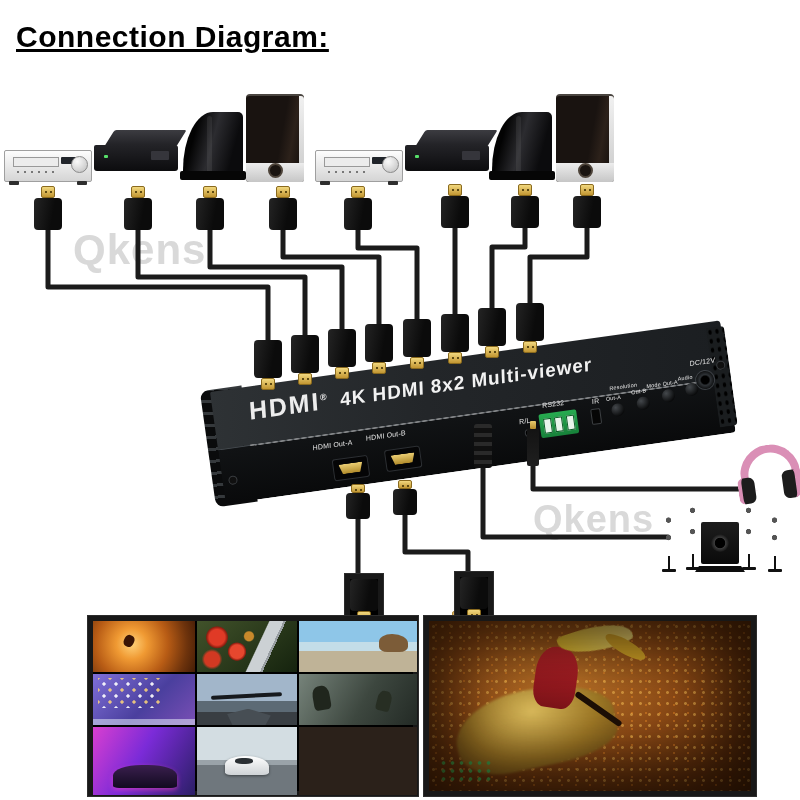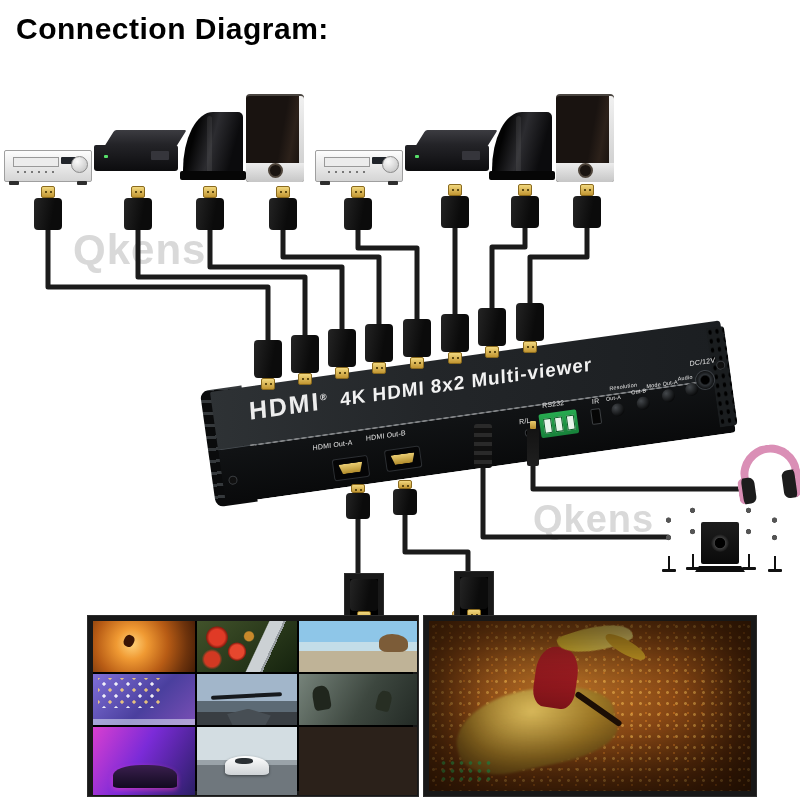--- a/index.html
+++ b/index.html
@@ -1,18 +1,18 @@
 <!DOCTYPE html>
 <html><head>
 <meta charset="utf-8">
 <style>
   html,body{margin:0;padding:0;background:#ffffff;font-family:"Liberation Sans",sans-serif;}
   .canvas{position:relative;width:800px;height:800px;background:#fff;overflow:hidden;}
 
-  .title{position:absolute;left:16px;top:12px;font-size:30px;font-weight:bold;color:#000;letter-spacing:.5px;z-index:2;}
+  .title{position:absolute;left:16px;top:20px;font-size:30px;font-weight:bold;color:#000;letter-spacing:.5px;z-index:2;text-decoration:underline;}
   .watermark{position:absolute;color:#d9d9d9;font-weight:bold;z-index:1;letter-spacing:1px;}
 
   
   .dev{position:absolute;z-index:2;}
   .dvd{width:86px;height:30px;background:linear-gradient(#fdfdfd,#d5d5d5);border:1px solid #9f9f9f;border-radius:2px;}
   .dvd .tray{position:absolute;left:8px;top:6px;width:44px;height:8px;background:#ececec;border:1px solid #999;}
   .dvd .disp{position:absolute;left:56px;top:6px;width:15px;height:7px;background:#20242a;border-radius:1px;}
   .dvd .knob{position:absolute;right:3px;top:5px;width:15px;height:15px;border-radius:50%;background:radial-gradient(circle at 35% 30%,#fafafa,#bdbdbd);border:1px solid #8a8a8a;}
   .dvd .dots{position:absolute;left:12px;top:20px;width:2px;height:2px;background:#777;box-shadow:7px 0 #777,14px 0 #777,21px 0 #777,28px 0 #777,35px 0 #777;}
   .dvd .footL,.dvd .footR{position:absolute;bottom:-4px;width:10px;height:4px;background:#2e2e2e;border-radius:1px;}

